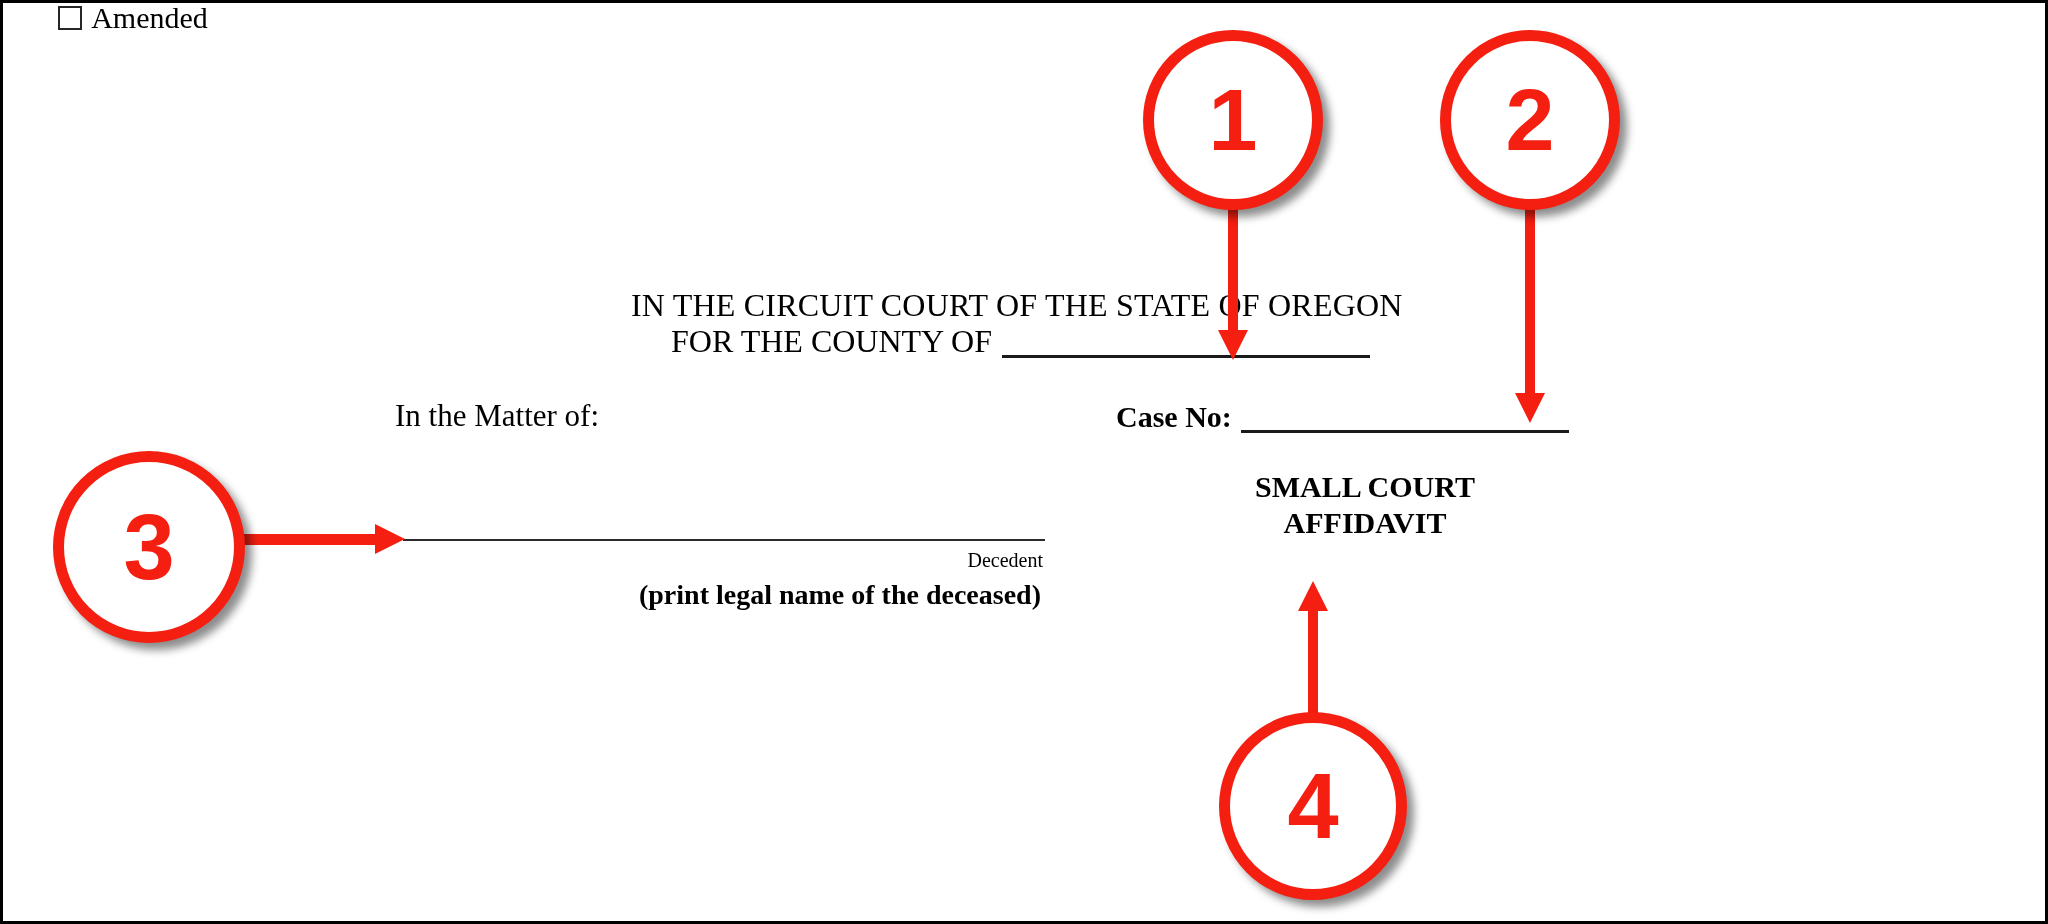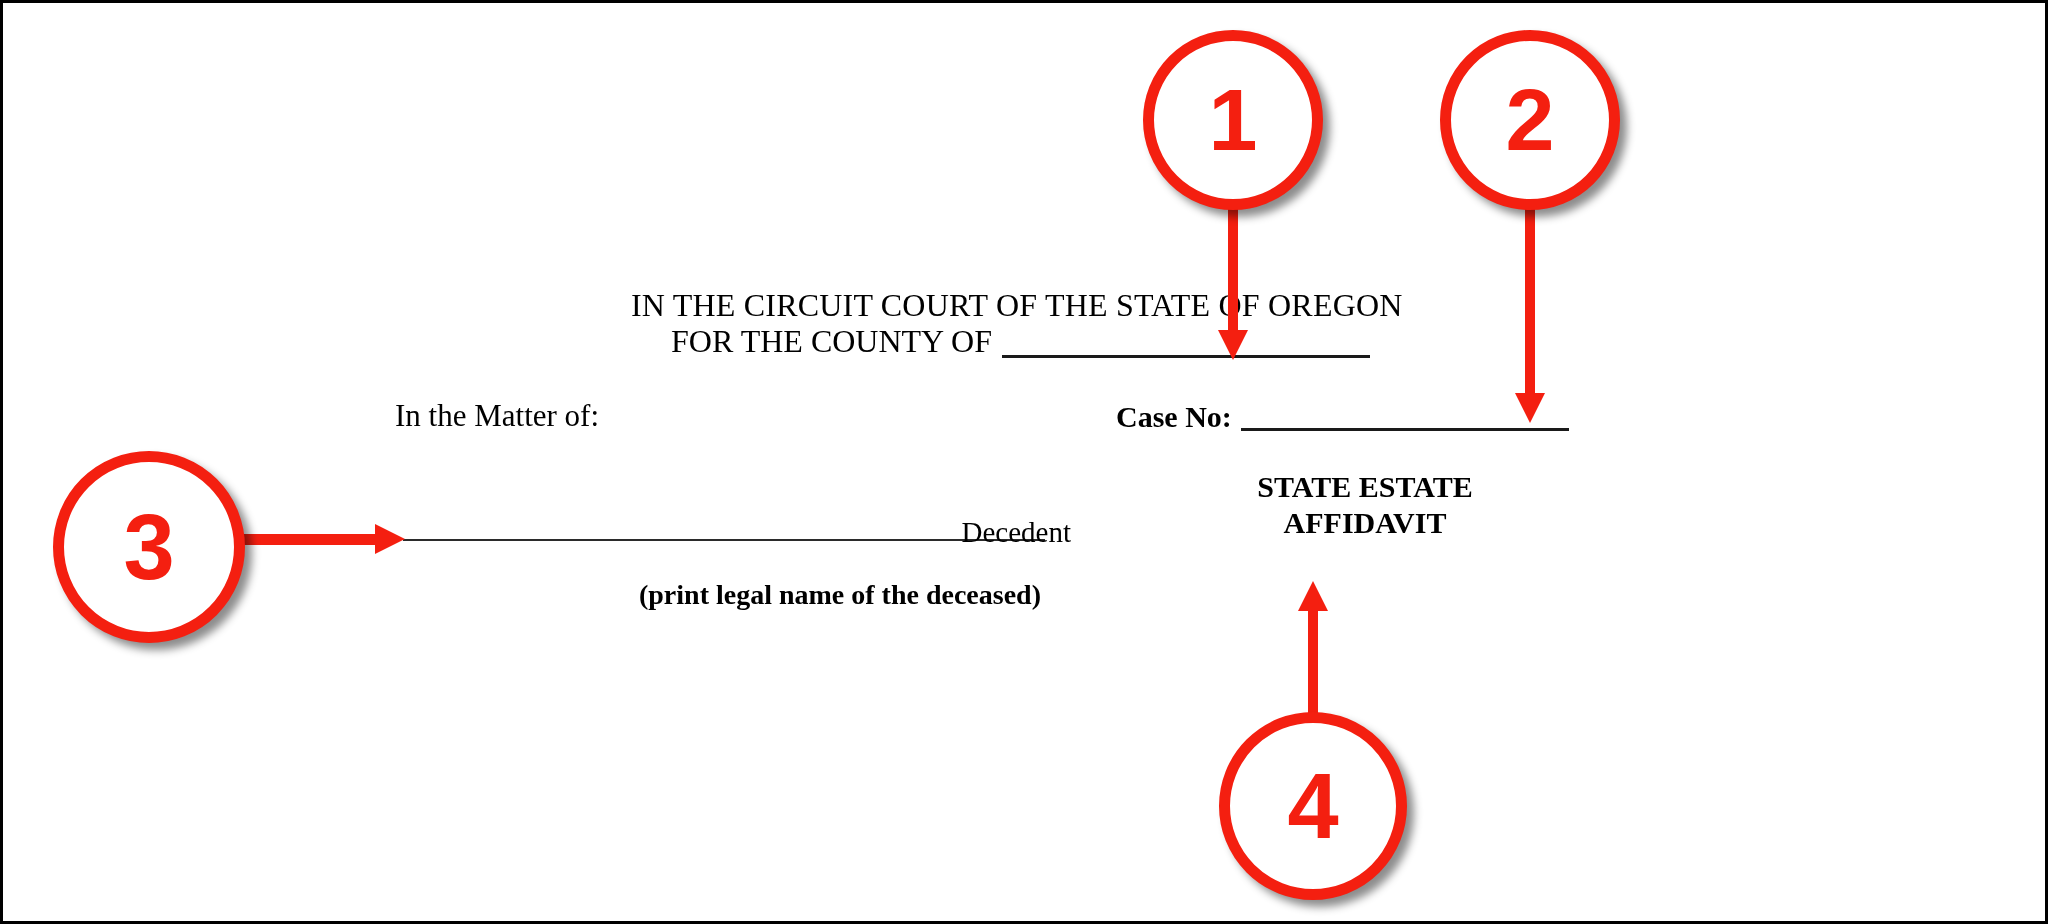--- a/index.html
+++ b/index.html
@@ -51,21 +51,21 @@
     left: 392px;
     top: 395px;
     font-size: 31px;
   }
   #case-row {
     left: 1113px;
     top: 397px;
     font-size: 30px;
     font-weight: bold;
     display: flex;
-    align-items: flex-start;
+    align-items: center;
   }
   #case-blank {
     display: inline-block;
     width: 328px;
     margin-left: 9px;
     border-bottom: 3px solid #1a1a1a;
     height: 28px;
   }
   #affidavit-title {
     left: 1232px;
@@ -101,25 +101,24 @@
   #decedent-rule {
     position: absolute;
     left: 400px;
     top: 536px;
     width: 642px;
     height: 0;
     border-top: 2px solid #2b2b2b;
   }
   #decedent-label {
     left: 0;
-    top: 513px;
+    top: 546px;
     width: 1040px;
     text-align: right;
-    font-size: 29px;
-    margin-left: 28px;
+    font-size: 20px;
   }
   #decedent-hint {
     left: 0;
     top: 576px;
     width: 1038px;
     text-align: right;
     font-size: 28px;
     font-weight: bold;
   }
   
@@ -209,22 +208,26 @@
     <span id="county-blank"></span>
   </div>
 
   <div class="doc-line" id="matter-of">In the Matter of:</div>
 
   <div class="doc-line" id="case-row">
     <span>Case No:</span>
     <span id="case-blank"></span>
   </div>
 
-  <div class="doc-line" id="affidavit-title">STATE ESTATE AFFIDAVIT</div>
-
+  <div class="doc-line" id="affidavit-title">SMALL COURT AFFIDAVIT</div>
+
+  <div id="amended-row">
+    <span id="amended-checkbox"></span>
+    <span id="amended-label">Amended</span>
+  </div>
 
   <div id="decedent-rule"></div>
 
   <div class="doc-line" id="decedent-label">Decedent</div>
 
   <div class="doc-line" id="decedent-hint">(print legal name of the deceased)</div>
 
   <div class="arrow" style="left:1225px; top:205px; width:10px; height:152px;">
     <div class="arrow-shaft-v" style="height:122px;"></div>
     <div class="arrow-head-down" style="top:122px;"></div>

